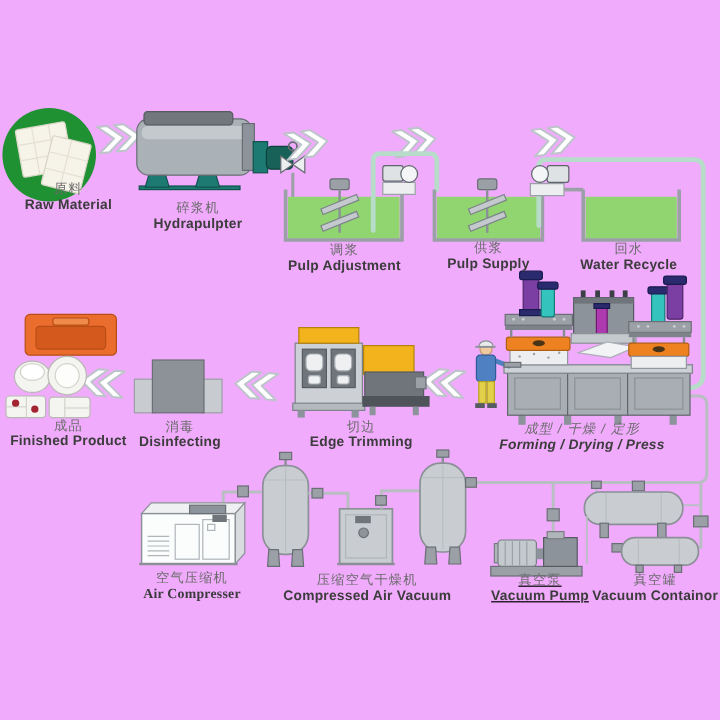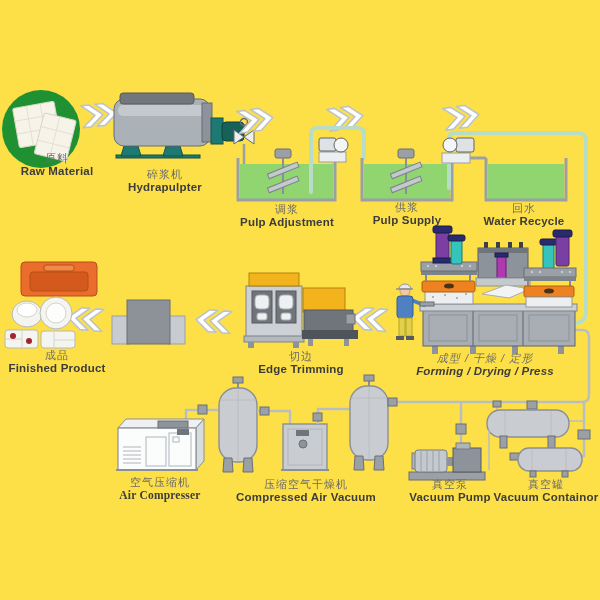--- a/index.html
+++ b/index.html
@@ -1,16 +1,16 @@
 <!DOCTYPE html>
 <html style="--green: #1f9132; --paper: #f6f3e9; --liquid: #90d56f; --teal-machine: #1d7a72; --pipe-teal: #b7dcc9; --pipe-gray: #b9bec3; --orange: #ee8220; --orange-tray: #ea6d2d; --yellow: #f2b31c; --cyan: #35c4bd; --purple: #7b3fa3; --magenta: #ae3ab0; --navy: #2a2a6e; --shirt-blue: #4f81c2; --pants-yellow: #e3d04a; --arrow-outline: #bdc4c9; --machine-gray: #a8aeb4; --label-zh: #6b6b6b; --label-en: #3c3c3c;"><head>
 <meta charset="utf-8">
 <style>
   html,body{margin:0;padding:0;background:#fff;}
-  .stage{position:relative;width:600px;height:600px;background:#fde047;overflow:hidden;
+  .stage{position:relative;width:600px;height:600px;background:#f0abfc;overflow:hidden;
          outline:1px solid #efefef;font-family:"Liberation Sans",sans-serif;}
   .stage svg{position:absolute;left:0;top:0;}
   .label{position:absolute;width:160px;text-align:center;pointer-events:none;}
   .label .zh{font-size:11px;line-height:13px;color:var(--label-zh);letter-spacing:1px;}
   .label .en{font-size:11.5px;line-height:13px;font-weight:bold;color:var(--label-en);letter-spacing:.2px;}
 
   .arrow{fill:#ffffff;stroke:var(--arrow-outline);stroke-width:1.6;stroke-linejoin:round;}
   .c-green{fill:var(--green);}
   .c-paper{fill:var(--paper);stroke:#d9d5c6;stroke-width:1;}
   .c-liquid{fill:var(--liquid);}
@@ -359,33 +359,37 @@
     <div class="en">Water Recycle</div>
   </div>
   <div class="label" style="left:405px;top:352px;font-style:italic;">
     <div class="zh">成型 / 干燥 / 定形</div>
     <div class="en">Forming / Drying / Press</div>
   </div>
   <div class="label" style="left:221px;top:350px;">
     <div class="zh">切边</div>
     <div class="en">Edge Trimming</div>
   </div>
+  <div class="label" style="left:70px;top:350px;">
+    <div class="zh">消毒</div>
+    <div class="en">Disinfecting</div>
+  </div>
   <div class="label" style="left:-23px;top:349px;">
     <div class="zh">成品</div>
     <div class="en">Finished Product</div>
   </div>
   <div class="label" style="left:80px;top:476px;font-family:Liberation Serif, serif;">
     <div class="zh">空气压缩机</div>
     <div class="en">Air Compresser</div>
   </div>
   <div class="label" style="left:226px;top:478px;">
     <div class="zh">压缩空气干燥机</div>
     <div class="en">Compressed Air Vacuum</div>
   </div>
-  <div class="label" style="left:370px;top:478px;">
+  <div class="label" style="left:370px;top:478px;text-decoration:underline;">
     <div class="zh">真空泵</div>
     <div class="en">Vacuum Pump</div>
   </div>
   <div class="label" style="left:466px;top:478px;">
     <div class="zh">真空罐</div>
     <div class="en">Vacuum Containor</div>
   </div>
 
 </div>
 

